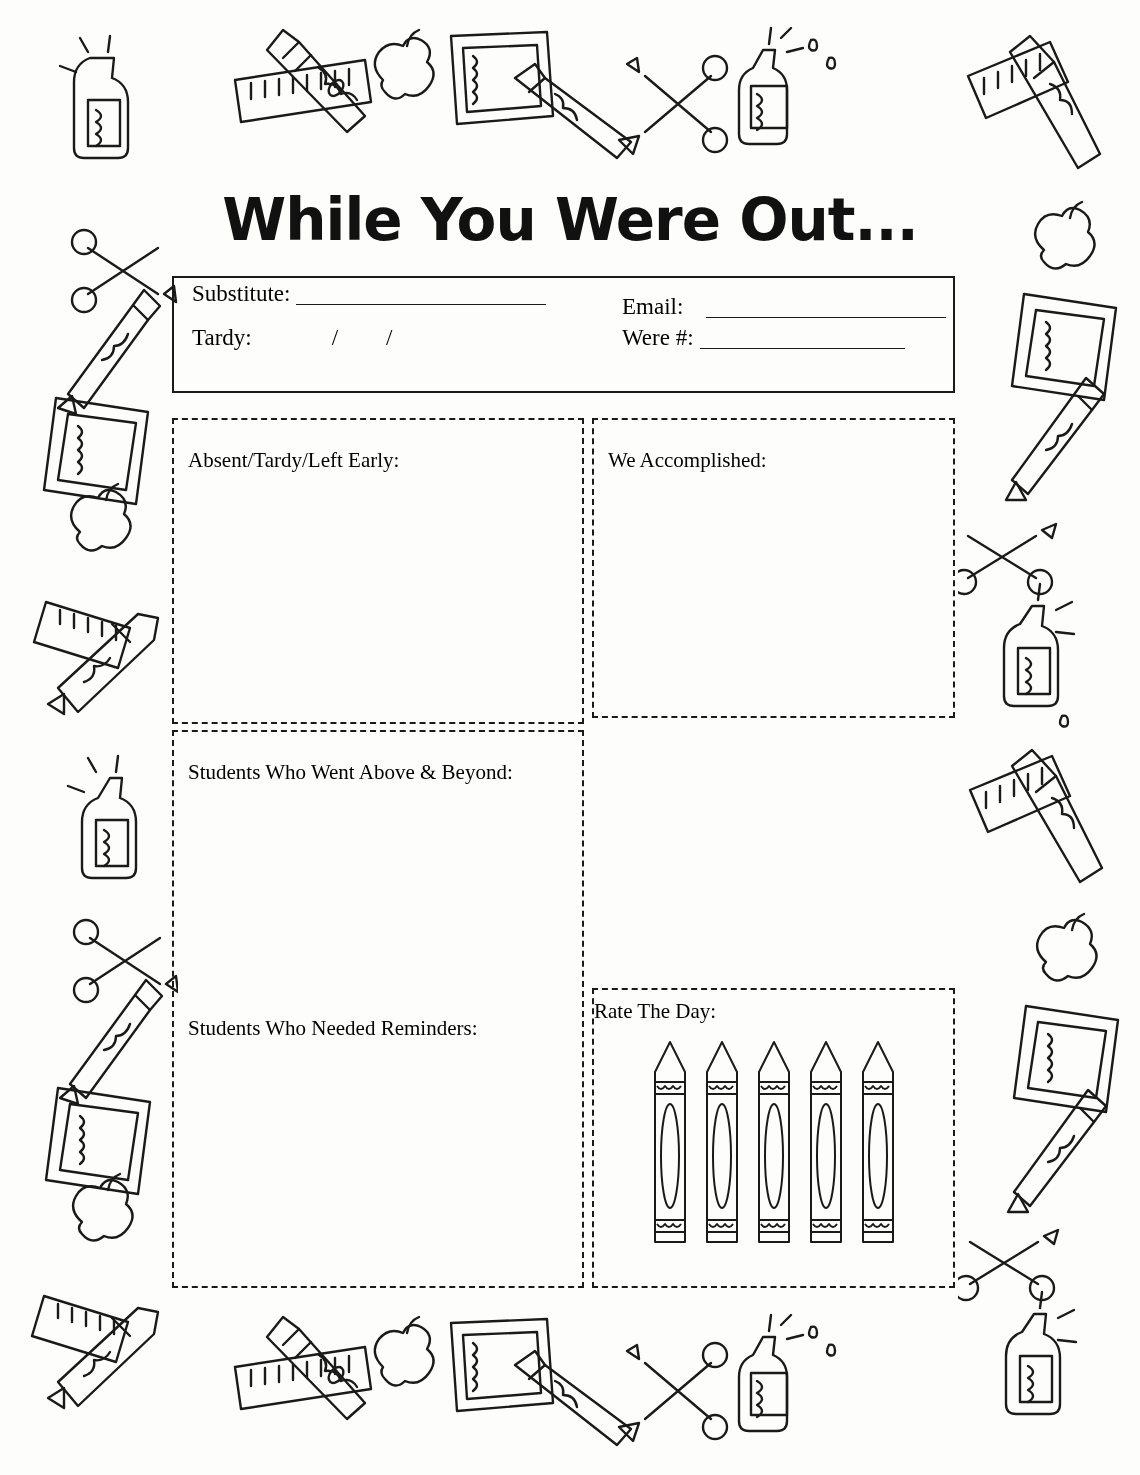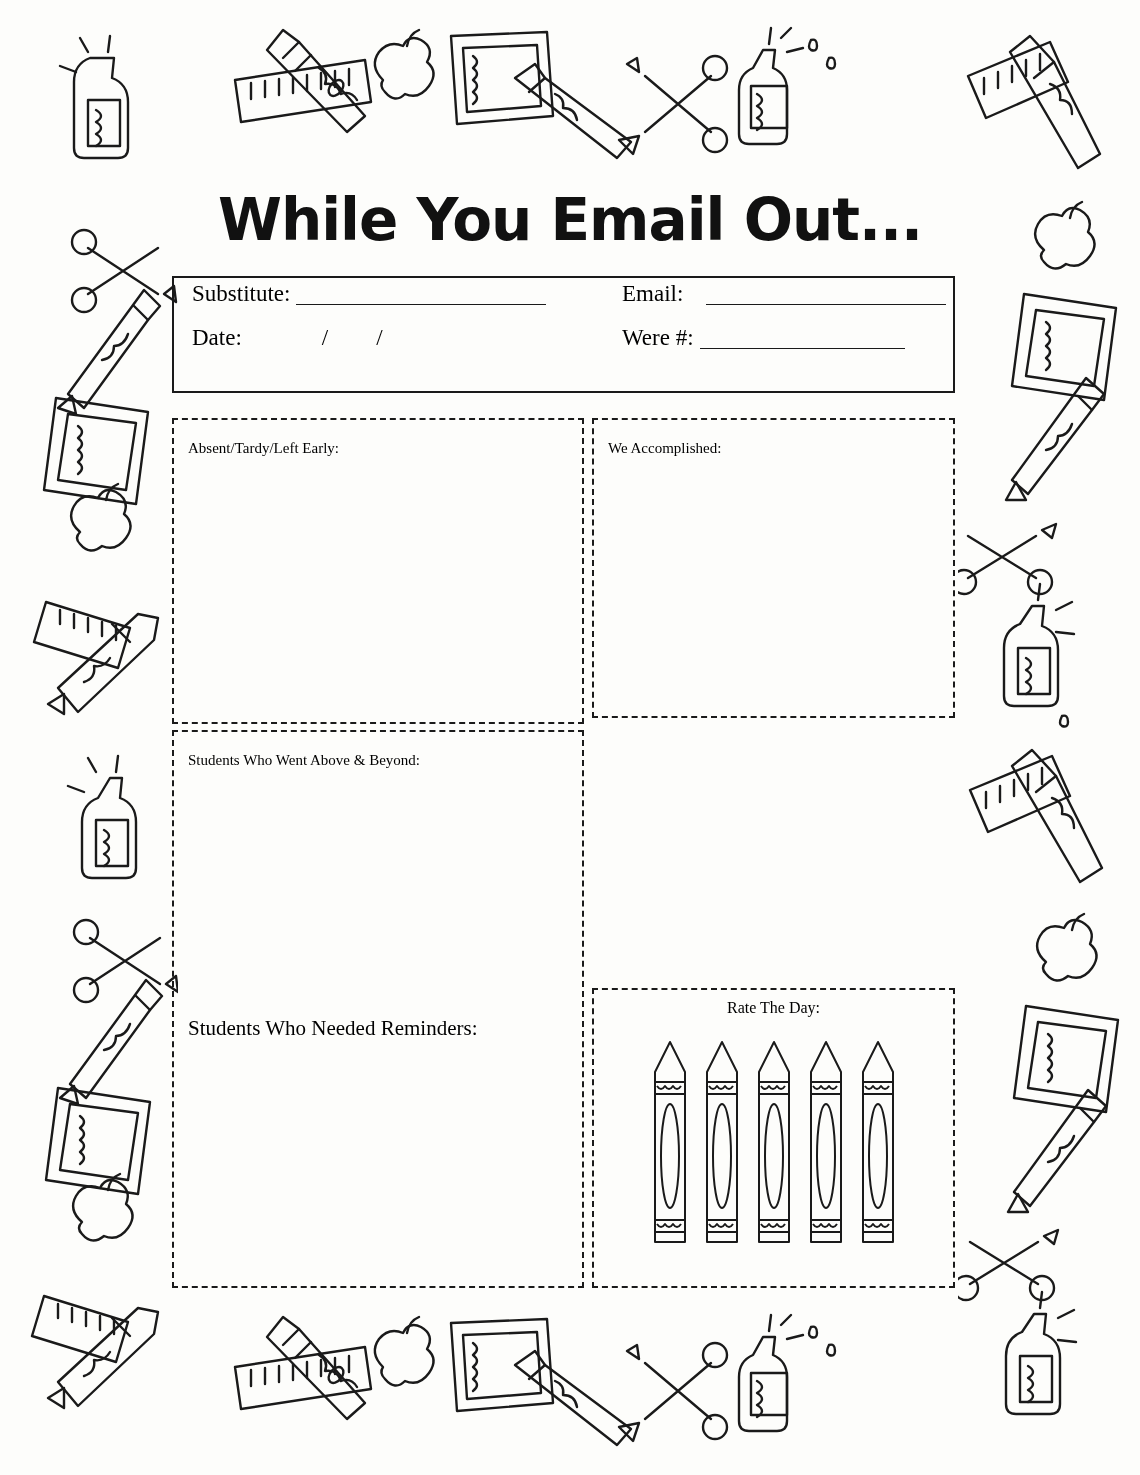--- a/index.html
+++ b/index.html
@@ -67,21 +67,21 @@
     line-height: 1;
   }
   .field .lbl { white-space: nowrap; padding-right: 6px; }
   .field .rule {
     display: inline-block;
     border-bottom: 1.6px solid #1a1a1a;
     height: 19px;
   }
   .f-sub   { position: absolute; left: 18px;  top: 4px; justify-content: flex-end; }
   .f-sub .rule   { width: 250px; }
-  .f-email { position: absolute; left: 448px; top: 4px; gap: 17px; }
+  .f-email { position: absolute; left: 448px; top: 17px; gap: 17px; }
   .f-email .rule { width: 240px; }
   .f-date  { position: absolute; left: 18px;  top: 48px; }
   .f-phone { position: absolute; left: 448px; top: 48px; }
   .f-phone .rule { width: 205px; }
 
   .date-slots { display: flex; align-items: flex-end; padding-left: 28px; }
   .date-slots .slot {
     display: inline-block;
     width: 44px;
     text-align: center;
@@ -91,45 +91,45 @@
 
   
   .panel {
     position: absolute;
     border: 2.2px dashed #1a1a1a;
     box-sizing: border-box;
     background: transparent;
   }
   .panel .plabel {
     position: absolute;
-    top: 20px;
+    top: 28px;
     left: 14px;
-    font-size: 15px;
+    font-size: 21px;
     white-space: nowrap;
   }
 
   .p-absent     { top: 418px;  left: 172px; width: 412px; height: 306px; }
   .p-above      { top: 730px;  left: 172px; width: 412px; height: 558px; }
   .p-above .plabel-2 {
     position: absolute;
     top: 284px;
     left: 14px;
     font-size: 21px;
   }
   .p-accomp     { top: 418px;  left: 592px; width: 363px; height: 300px; }
   .p-didnt      { top: 712px;  left: 592px; width: 363px; height: 270px; }
   .p-rate       { top: 988px;  left: 592px; width: 363px; height: 300px; }
 
   .rate-title {
     position: absolute;
     top: 9px;
     left: 0;
     width: 100%;
-    text-align: center;
-    font-size: 16px;
+    text-align: left;
+    font-size: 21px;
   }
 
   
   .crayon-row {
     position: absolute;
     top: 48px;
     left: 0;
     width: 100%;
     display: flex;
     justify-content: center;
@@ -379,36 +379,36 @@
       </g>
       <g>
         <path d="M76 1292 L88 1292 L86 1312 q16 6 16 24 v46 q0 10 -10 10 H58 q-10 0 -10 -10 V1334 q0 -18 16 -24 Z"></path>
         <path d="M62 1334 h32 v46 H62 Z"></path>
         <path d="M70 1344 q10 6 0 12 q10 6 0 12 q10 6 0 12"></path>
         <path d="M82 1286 l2 -16 M100 1296 l16 -8 M100 1318 l18 2"></path>
       </g>
     </svg>
   </div>
 
-  <div class="title">While You Email Out...</div>
+  <div class="title">While You Were Out...</div>
 
   <div class="info-box">
 
     <div class="field f-sub">
       <span class="lbl">Substitute:</span>
       <span class="rule"></span>
     </div>
 
     <div class="field f-email">
       <span class="lbl">Email:</span>
       <span class="rule"></span>
     </div>
 
     <div class="field f-date">
-      <span class="lbl">Date:</span>
+      <span class="lbl">Tardy:</span>
       <span class="date-slots">
         <span class="slot"></span>
         <span class="sep">/</span>
         <span class="slot"></span>
         <span class="sep">/</span>
         <span class="slot"></span>
       </span>
     </div>
 
     <div class="field f-phone">

